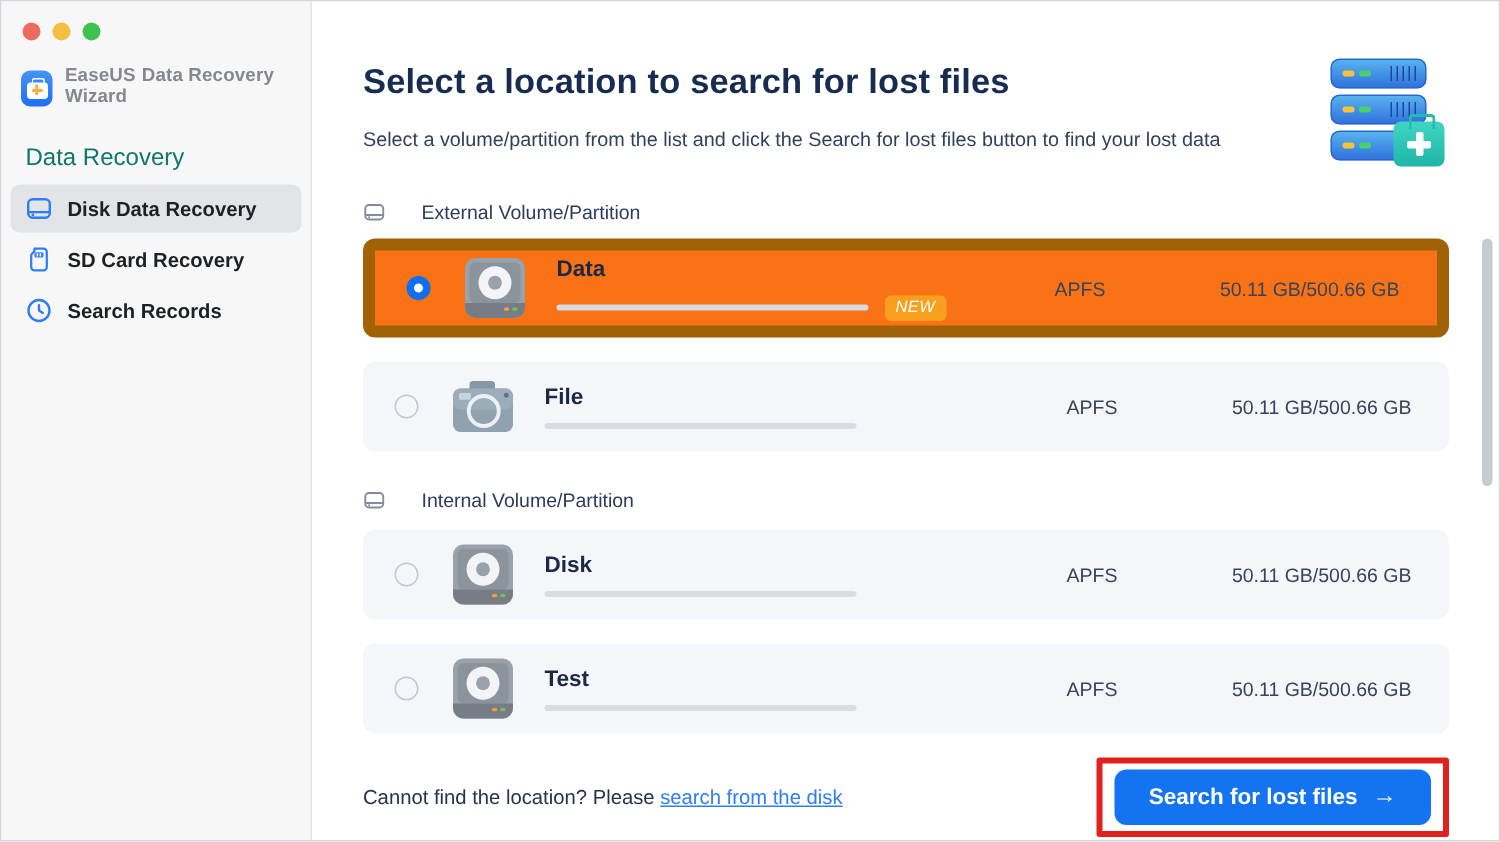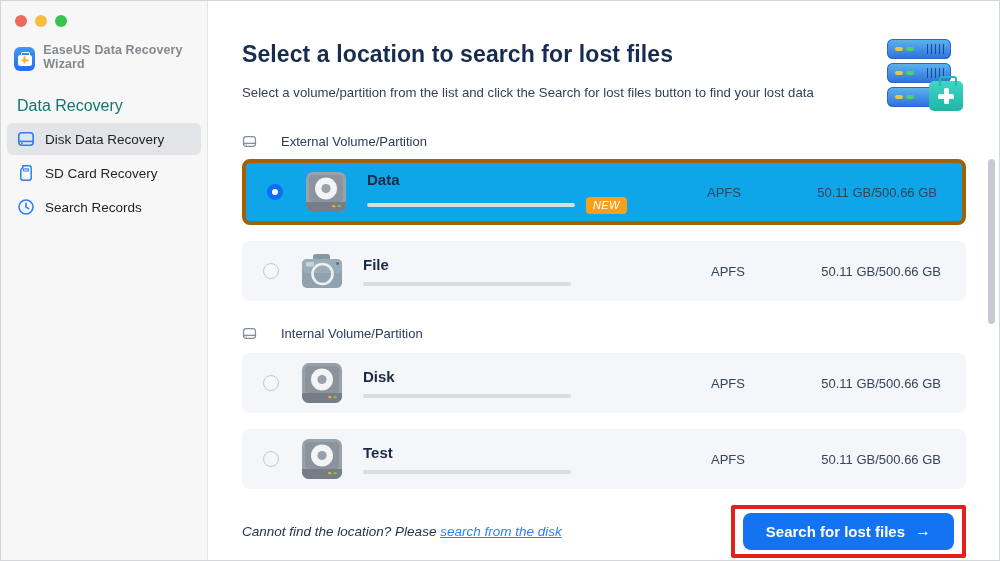--- a/index.html
+++ b/index.html
@@ -33,62 +33,62 @@
   .brand-plus:before, .brand-plus:after { content:""; position:absolute; background:#f6b13c; }
   .brand-plus:before { left:2.5px; top:0; width:2px; height:7px; }
   .brand-plus:after { left:0; top:2.5px; width:7px; height:2px; }
   .brand-text { font-size:12.5px; font-weight:bold; color:#85888e; letter-spacing:.1px; }
   .brand-text .b2 { margin-left:4px; }
 
   .side-section-label { margin:26px 0 8px 16px; font-size:16px; color:#0f766e; }
   .side-item {
     display:flex; align-items:center; gap:10px; height:32px; margin:2px 6px;
     padding-left:10px; border-radius:6px; cursor:pointer;
-    font-size:13.5px; font-weight:normal; color:#1c2127;
+    font-size:13.5px; font-weight:bold; color:#1c2127;
   }
   .side-item.selected { background:#e2e4e8; }
   .side-item svg { flex:0 0 auto; }
 
   
   .main { flex:1; position:relative; padding-left:34px; background:#fff; }
   .content { width:724px; }
   .page-title { margin-top:40px; font-size:23px; font-weight:bold; color:#162c51; letter-spacing:.1px; }
   .page-subtitle { margin-top:17px; font-size:13.2px; color:#303f5b; }
 
   .section-header { display:flex; align-items:center; gap:24px; font-size:13px; color:#2c3c58; }
   .sh-1 { margin-top:34px; margin-bottom:10px; }
   .sh-2 { margin-top:25px; margin-bottom:12px; }
 
   .vol-row {
     display:flex; align-items:center; height:60px; border-radius:8px;
     background:#f4f6f9; margin-bottom:16px; cursor:pointer;
   }
   .vol-row.selected {
-    height:66px; background:#0ea5e9; border:4px solid #a16207;
+    height:66px; background:#f97316; border:8px solid #a16207;
   }
   .radio { width:16px; height:16px; border-radius:50%; margin-left:21px; flex:0 0 auto;
            border:1.5px solid #c2c8d0; background:transparent; }
   .radio.checked { border:5px solid #0d6ef2; background:#fff; }
   .vol-icon { margin-left:20px; flex:0 0 auto; display:flex; }
   .vol-main { margin-left:18px; display:flex; flex-direction:column; }
   .vol-name { font-size:15px; font-weight:bold; color:#1b2946; }
   .vol-progress-line { display:flex; align-items:center; margin-top:9px; }
   .ptrack { width:208px; height:4px; border-radius:2px; background:#d9dce1; overflow:hidden; }
   .pfill { height:100%; border-radius:2px; background:#5b90f2; }
   .badge {
     margin-left:11px; background:#f8a01d; color:#fff; font-size:11px; font-weight:normal;
     font-style:italic; padding:2px 7px 3px; border-radius:4px; letter-spacing:.3px;
   }
   .badge:empty { display:none; }
   .vol-fs { margin-left:auto; width:46px; text-align:center; font-size:13px; color:#37435a; }
   .vol-size { width:190px; text-align:right; margin-right:25px; font-size:13px; color:#37435a; }
 
   
   .footer { display:flex; align-items:center; justify-content:space-between; margin-top:15px; width:724px; }
-  .hint { font-size:13.5px; color:#26334d;font-style:italic; }
+  .hint { font-size:13.5px; color:#26334d; }
   .hint a { color:#2f7ef0; text-decoration:underline; cursor:pointer; }
   .red-box { border:4px solid #e2211c; border-radius:2px; padding:4px 8px; background:transparent; }
   .search-btn {
     display:flex; align-items:center; gap:10px; background:#1373f1; color:#fff;
     border:none; border-radius:8px; padding:9px 23px 10px; font-size:15px; font-weight:bold;
     font-family:inherit; cursor:pointer;
   }
   .search-btn .arrow { font-size:16px; font-weight:normal; }
 
   

